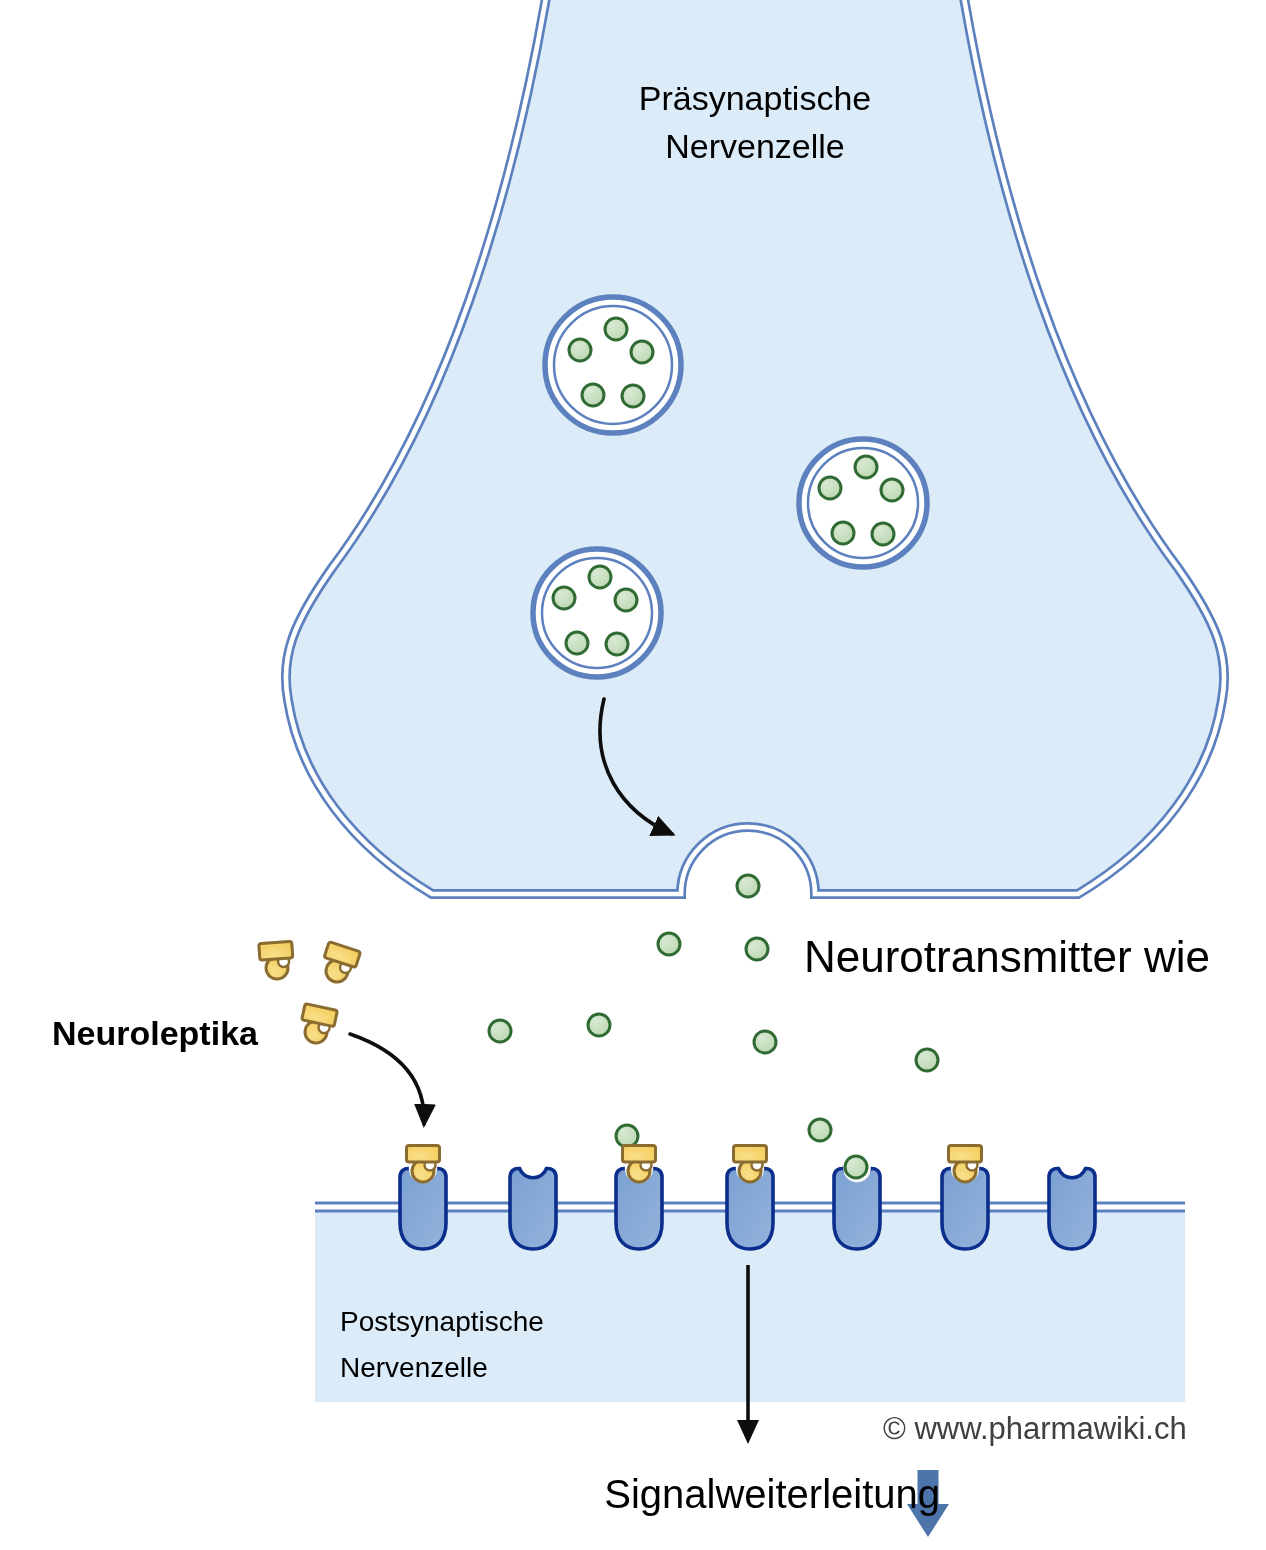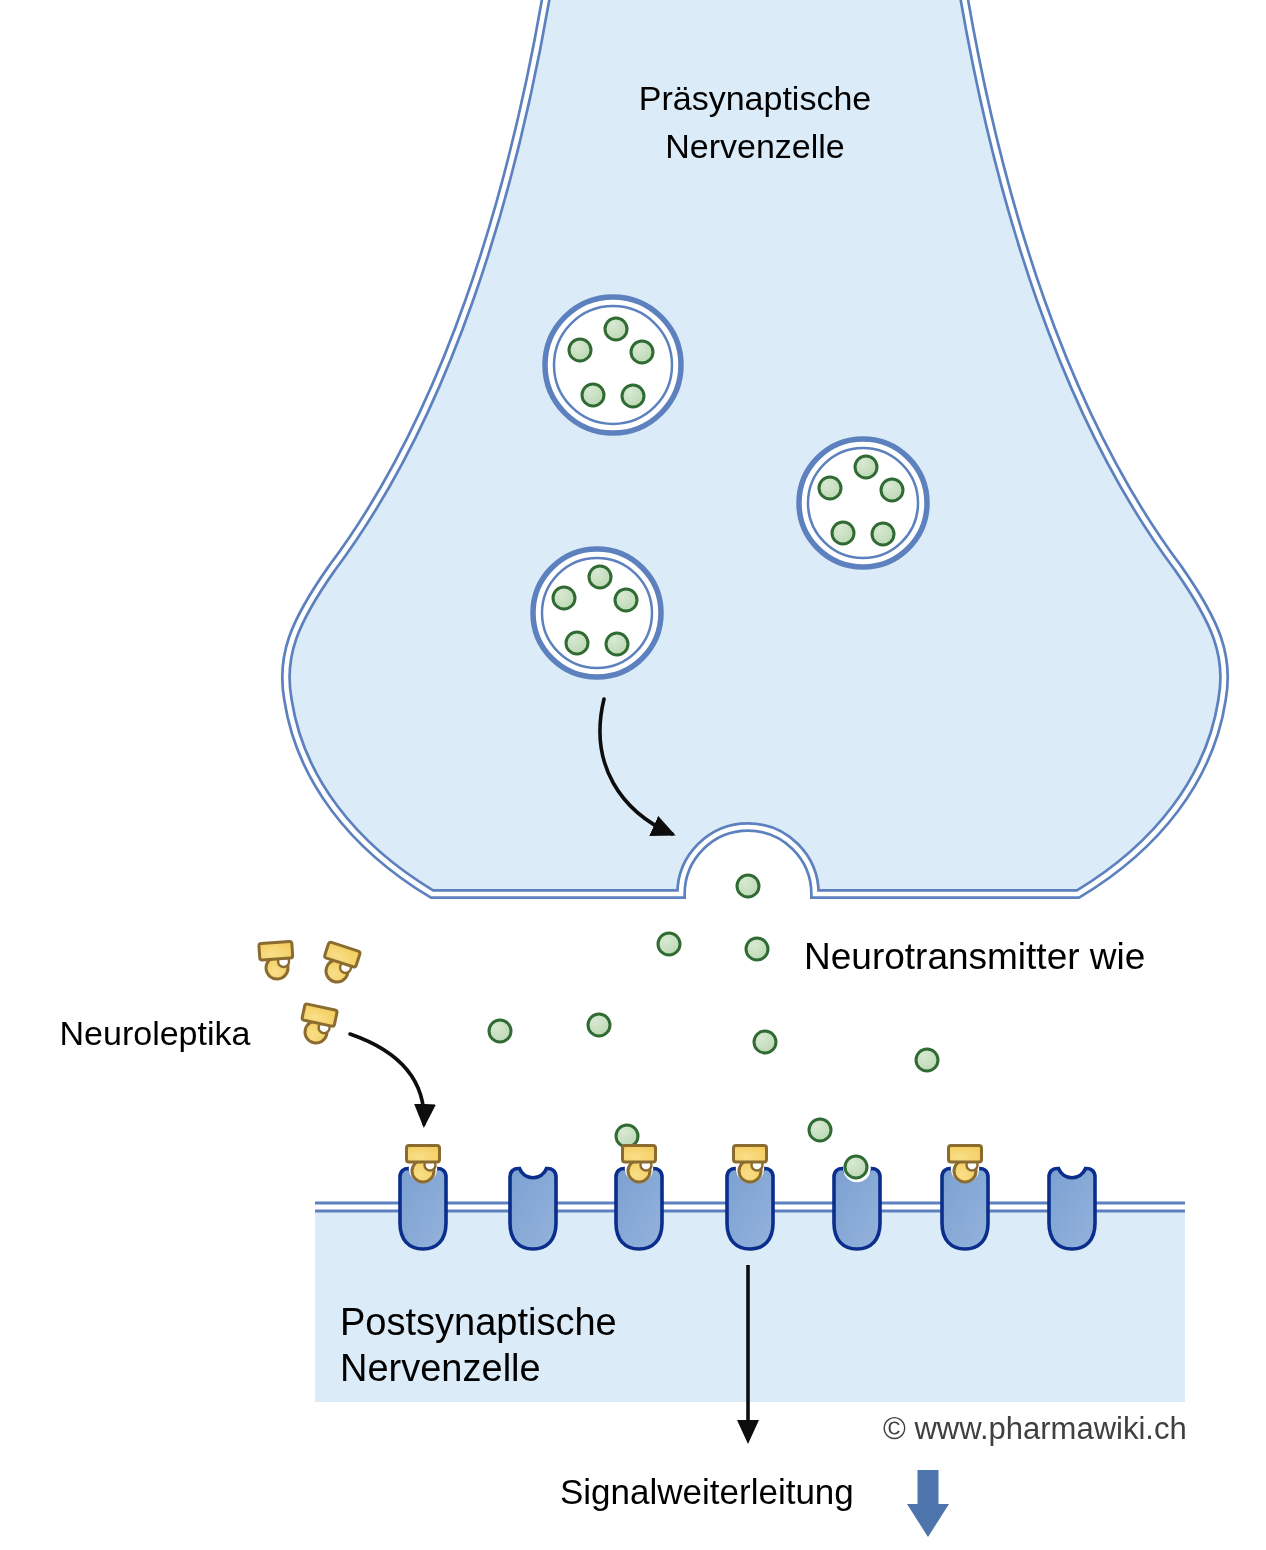--- a/index.html
+++ b/index.html
@@ -1,24 +1,24 @@
 <!DOCTYPE html>
 <html><head>
 <meta charset="utf-8">
 <style>
   html,body{margin:0;padding:0;background:#ffffff;}
   body{width:1266px;height:1550px;font-family:"Liberation Sans",sans-serif;}
   .stage{position:relative;width:1266px;height:1550px;overflow:hidden;background:#fff;}
   .stage svg{position:absolute;left:0;top:0;}
   .lbl{position:absolute;color:#000;white-space:nowrap;}
   .lbl-presynaptic{left:505px;top:74px;width:500px;text-align:center;font-size:34px;line-height:48px;}
-  .lbl-neurotransmitter{left:804px;top:934px;font-size:37px;line-height:45px;}
-  .lbl-neuroleptika{left:16px;top:1011px;width:278px;text-align:center;font-size:34px;line-height:45px;font-weight:normal;}
-  .lbl-postsynaptic{left:340px;top:1299px;font-size:38px;line-height:46px;}
-  .lbl-signal{left:560px;top:1472px;width:380px;text-align:left;font-size:35px;}
+  .lbl-neurotransmitter{left:804px;top:934px;font-size:44px;line-height:45px;}
+  .lbl-neuroleptika{left:16px;top:1011px;width:278px;text-align:center;font-size:34px;line-height:45px;font-weight:bold;}
+  .lbl-postsynaptic{left:340px;top:1299px;font-size:28px;line-height:46px;}
+  .lbl-signal{left:560px;top:1472px;width:380px;text-align:right;font-size:40px;}
   .lbl-watermark{left:858px;top:1411px;font-size:31px;color:#404040;margin-left:25px;}
 </style>
 </head>
 <body>
 
 <div class="stage">
 
   <svg id="diagram-svg" viewBox="0 0 1266 1550" width="1266" height="1550">
       <defs>
         <marker id="mArrow" markerUnits="userSpaceOnUse" markerWidth="26" markerHeight="24" refX="20" refY="11" orient="auto">

